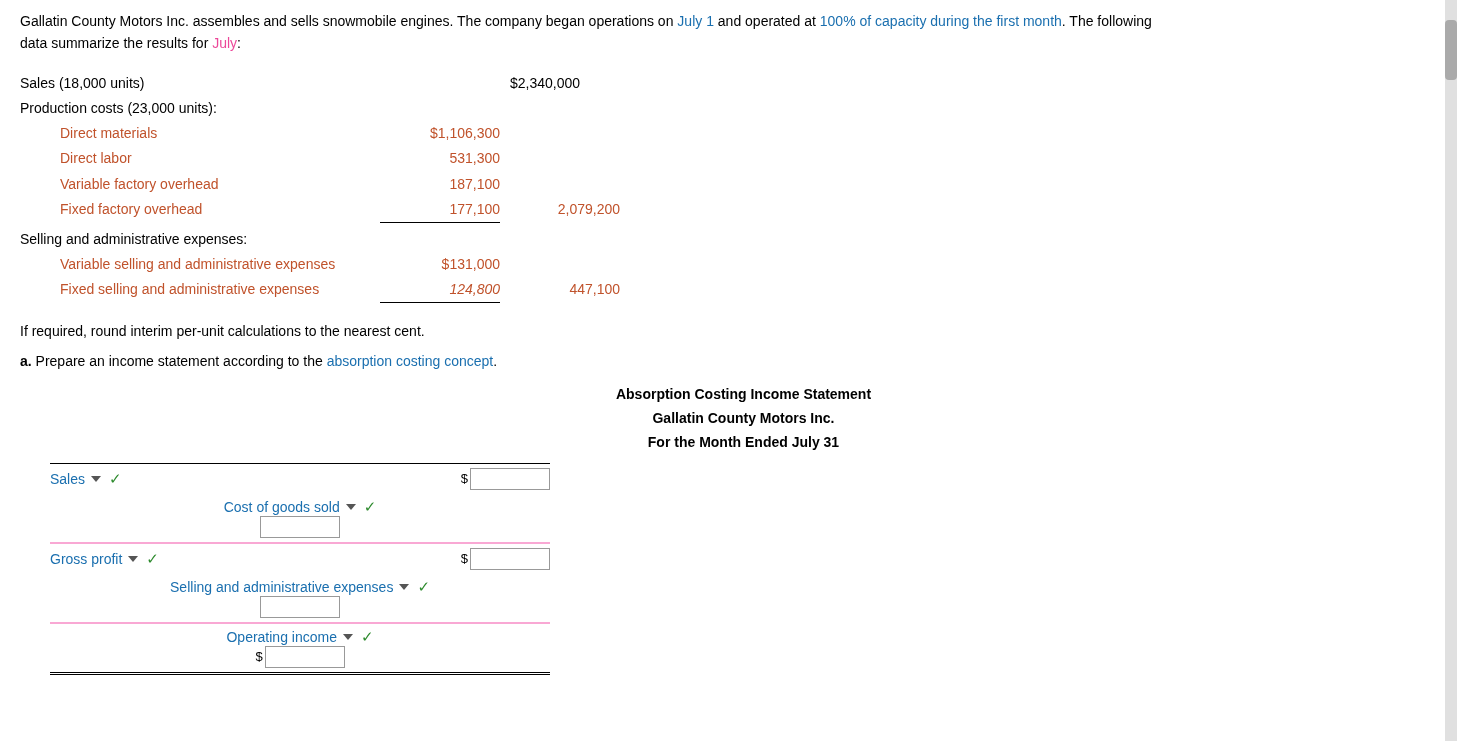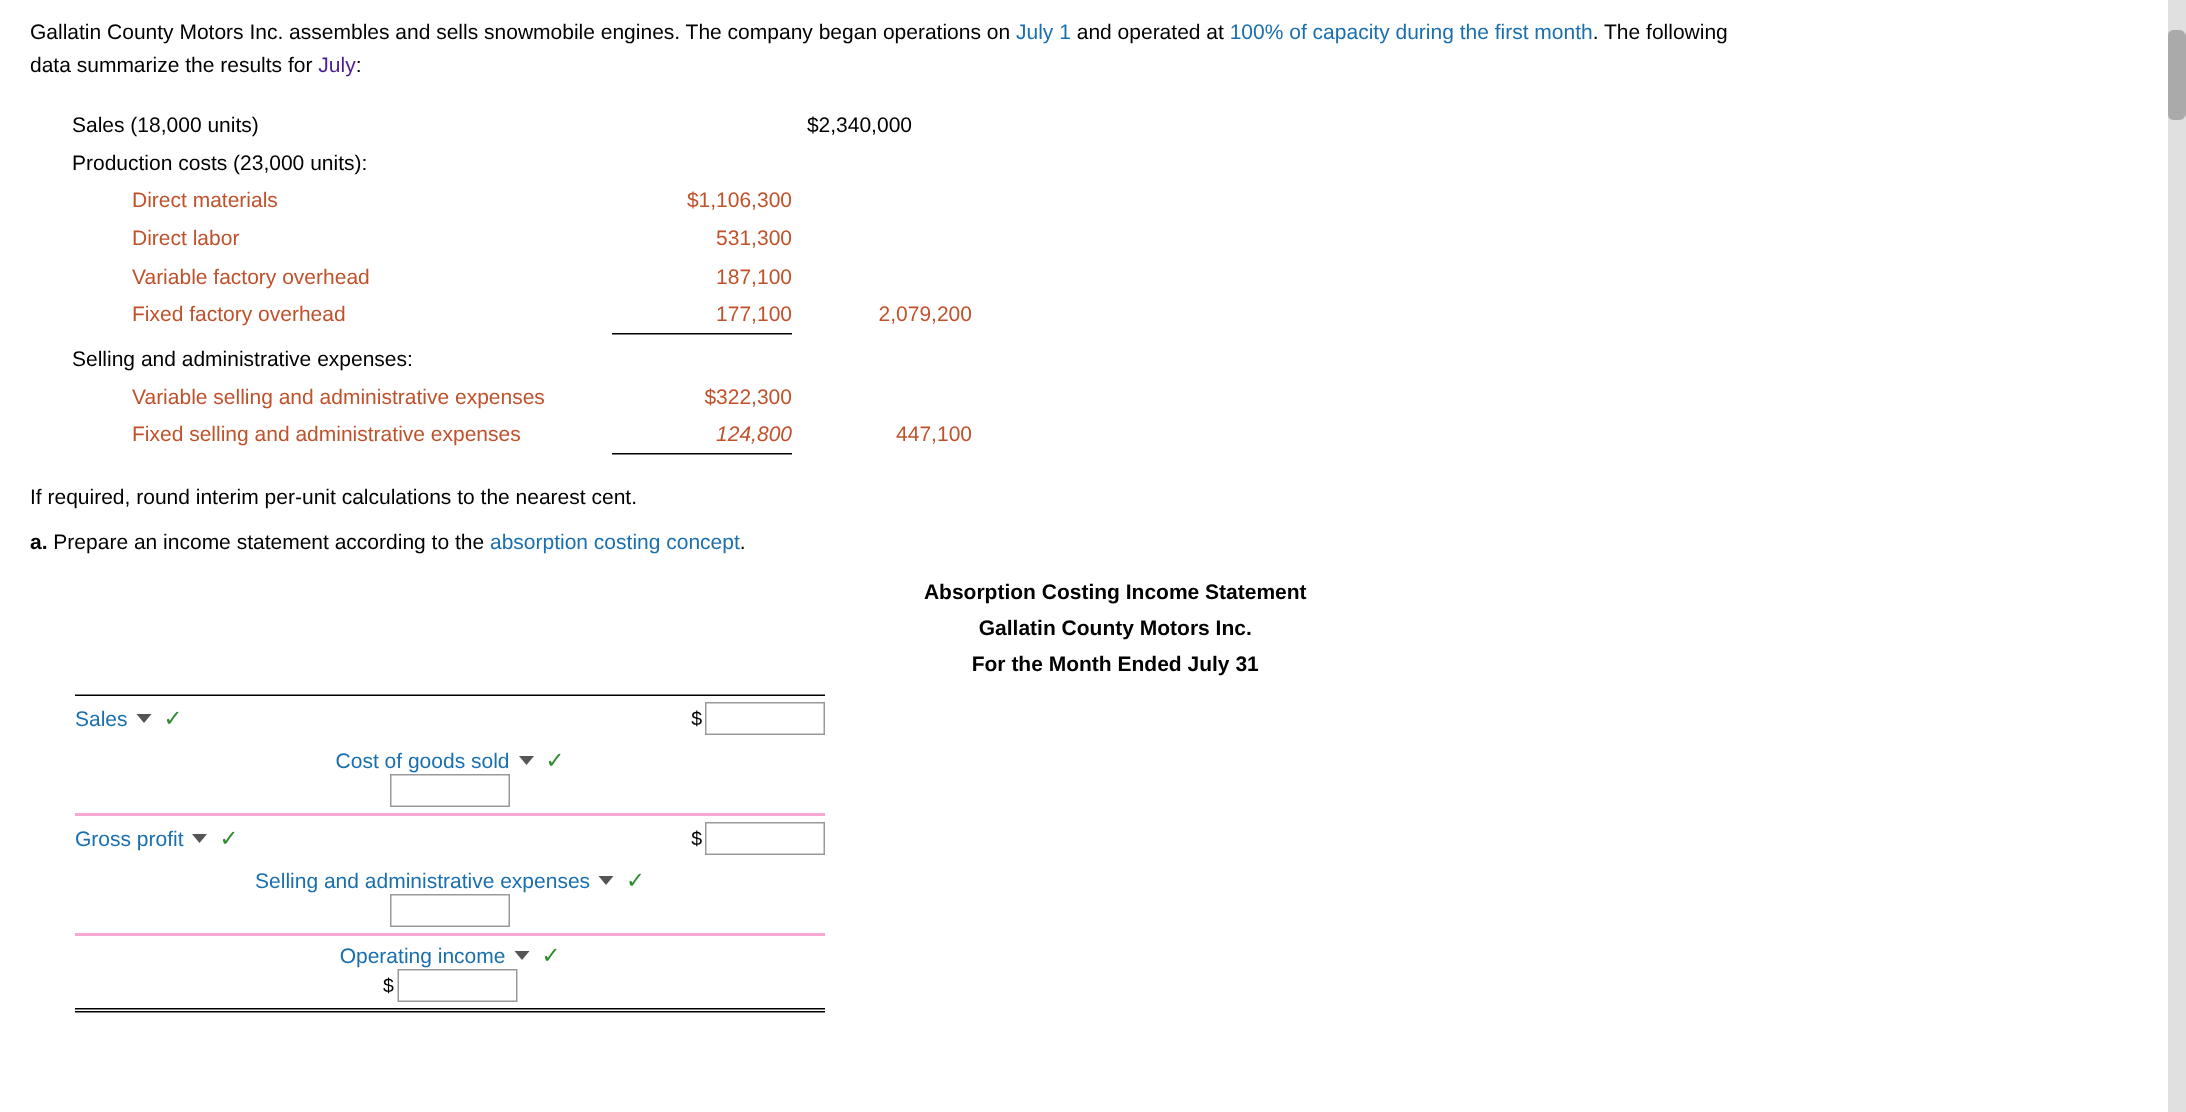--- a/index.html
+++ b/index.html
@@ -23,21 +23,20 @@
     .data-row {
       display: flex;
       align-items: baseline;
     }
     .data-row.indented {
       padding-left: 40px;
       color: #c0522b;
     }
     .label-col {
       min-width: 320px;
-      margin-left: 28px;
     }
     .amount-col1 {
       min-width: 120px;
       text-align: right;
     }
     .amount-col2 {
       min-width: 120px;
       text-align: right;
     }
     .round-note {
@@ -137,21 +136,21 @@
   <div class="scrollbar">
     <div class="scrollbar-thumb"></div>
   </div>
 
   <p class="intro-text">
     Gallatin County Motors Inc. assembles and sells snowmobile engines. The company began operations on 
     <span style="color:#1a6faf;">July 1</span> 
     and operated at 
     <span style="color:#1a6faf;">100% of capacity during the first month</span>. The following<br>
     data summarize the results for 
-    <span style="color:#4c1d95;">July</span>:
+    <span style="color:#ec4899;">July</span>:
   </p>
 
   <div class="data-section">
 
     <div class="data-row">
       <span class="label-col">Sales (18,000 units)</span>
       <span class="amount-col1"></span>
       <span class="amount-col2">$2,340,000</span>
     </div>
 
@@ -182,21 +181,21 @@
       <span class="amount-col1" style="border-bottom:1px solid #000;">177,100</span>
       <span class="amount-col2">2,079,200</span>
     </div>
 
     <div class="data-row" style="margin-top:4px;">
       <span class="label-col">Selling and administrative expenses:</span>
     </div>
 
     <div class="data-row indented">
       <span class="label-col">Variable selling and administrative expenses</span>
-      <span class="amount-col1">$322,300</span>
+      <span class="amount-col1">$131,000</span>
       <span class="amount-col2"></span>
     </div>
 
     <div class="data-row indented">
       <span class="label-col">Fixed selling and administrative expenses</span>
       <span class="amount-col1" style="border-bottom:1px solid #000;font-style:italic;">124,800</span>
       <span class="amount-col2">447,100</span>
     </div>
 
   </div>

